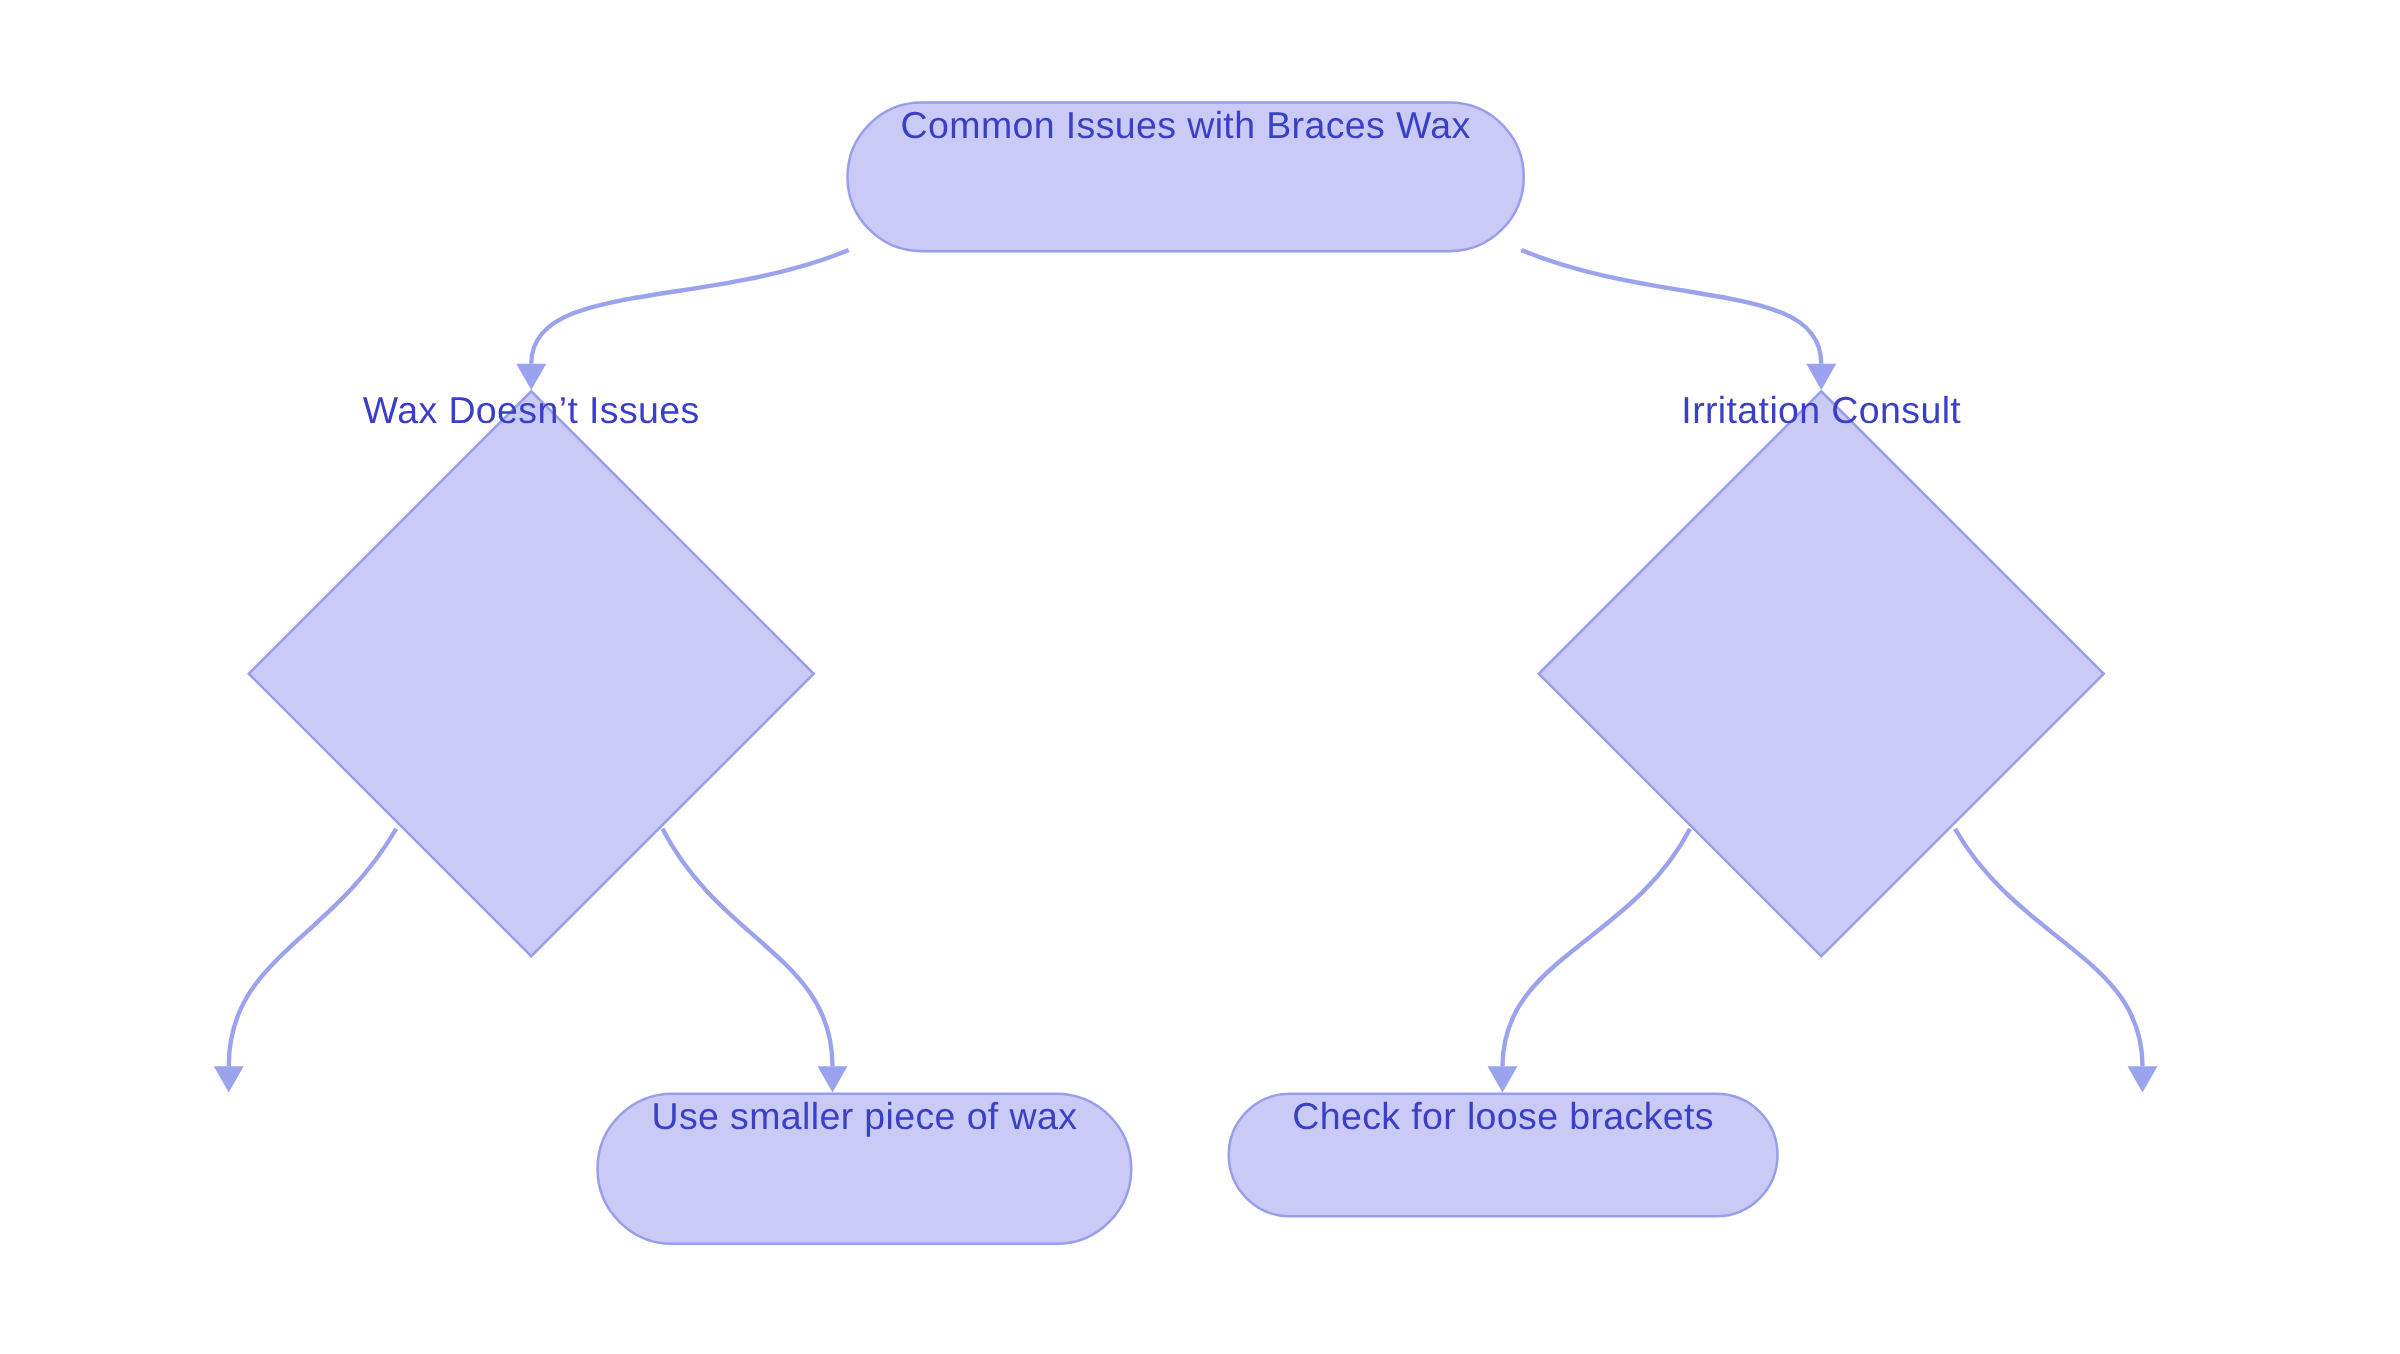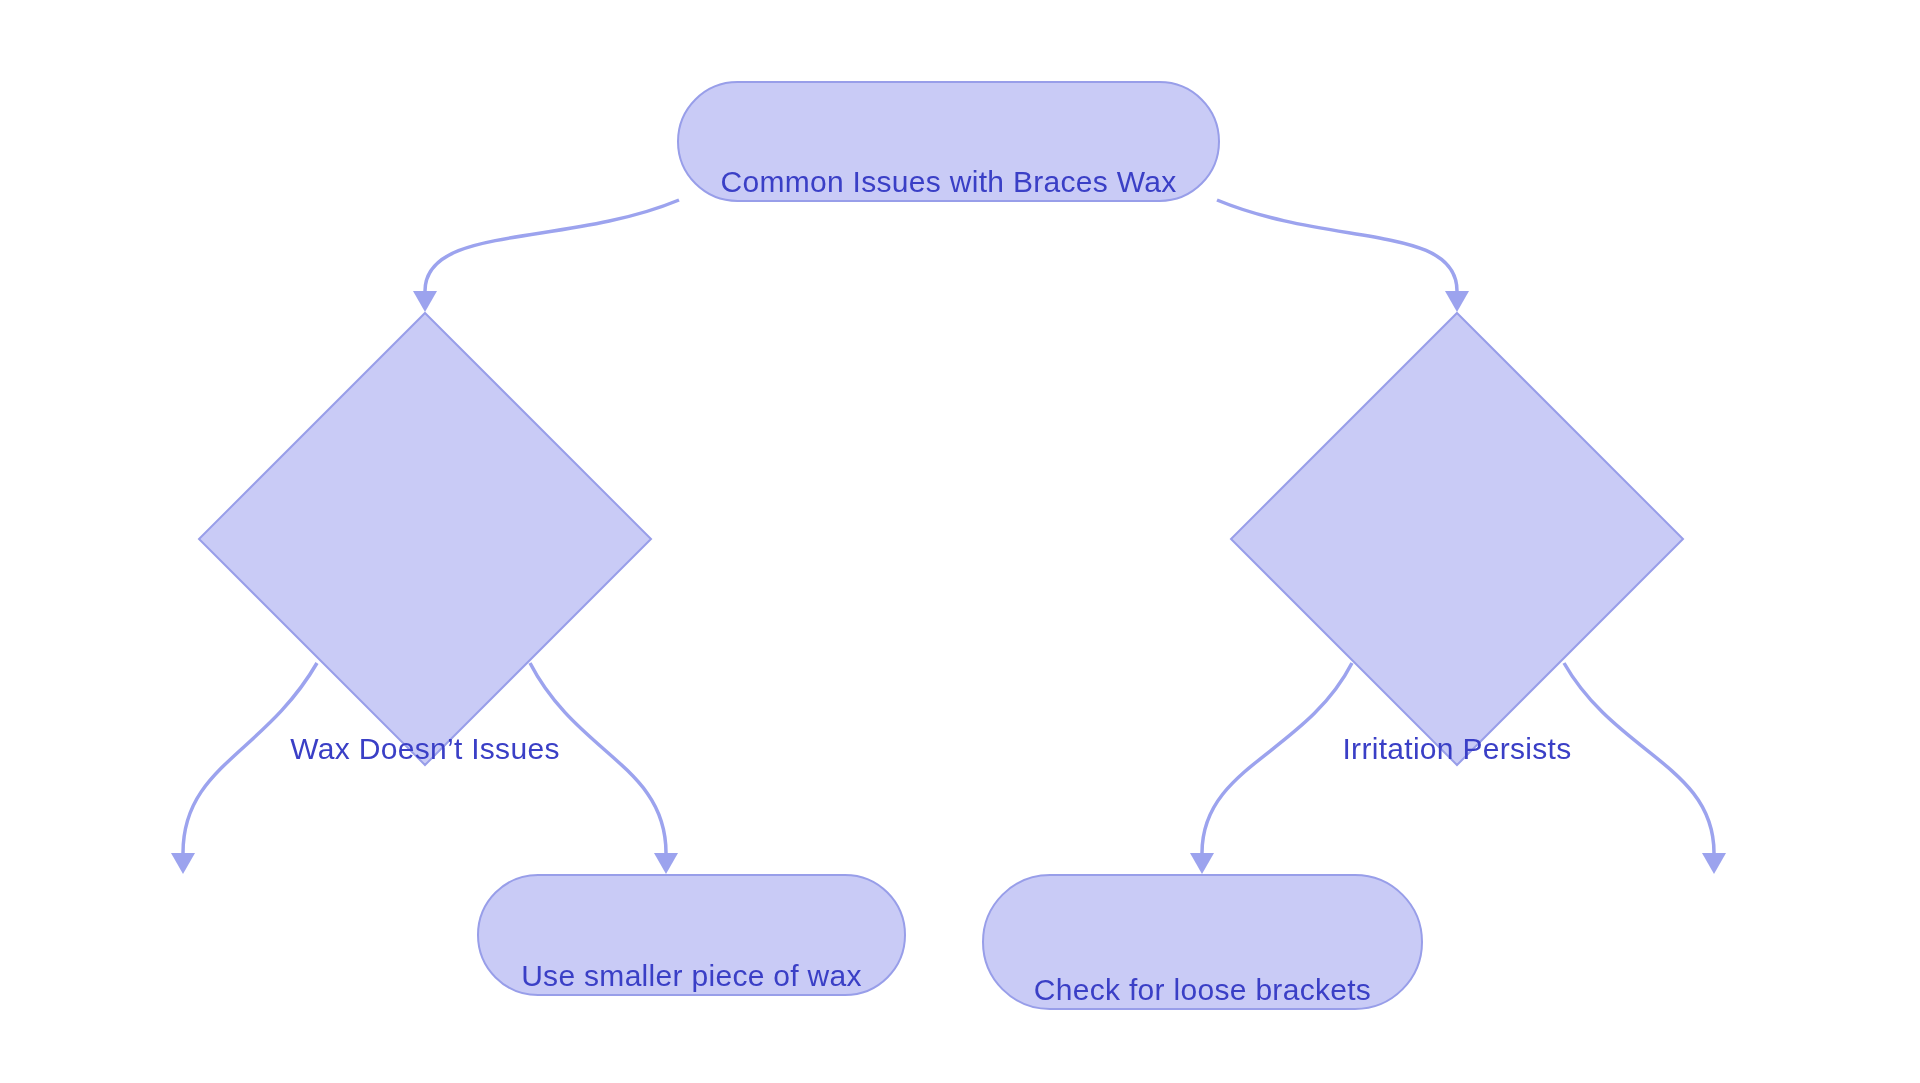--- a/index.html
+++ b/index.html
@@ -28,21 +28,21 @@
     stroke-width: 3.5;
   }
   .arrowhead-fill {
     fill: var(--edge-stroke, #9ca3ee);
     stroke: none;
   }
   .node {
     position: absolute;
     box-sizing: border-box;
     display: flex;
-    align-items: flex-end;
+    align-items: flex-start;
     justify-content: center;
     text-align: center;
     color: var(--text, #3a3fc6);
     font-size: 30px;
     line-height: 1.2;
     letter-spacing: 0.3px;
   }
   .pill {
     background: var(--node-fill, #c9cbf6);
     border: 2px solid var(--node-border, #989ee9);
@@ -96,26 +96,26 @@
     <svg class="diamond-svg" viewBox="0 0 456 456" xmlns="http://www.w3.org/2000/svg">
       <polygon class="diamond-shape" points="228,2 454,228 228,454 2,228"></polygon>
     </svg>
     <span class="node-label">Wax Doesn’t Issues</span>
   </div>
 
   <div class="node diamond" style="left:1229px; top:311px; width:456px; height:456px;">
     <svg class="diamond-svg" viewBox="0 0 456 456" xmlns="http://www.w3.org/2000/svg">
       <polygon class="diamond-shape" points="228,2 454,228 228,454 2,228"></polygon>
     </svg>
-    <span class="node-label">Irritation Persists</span>
+    <span class="node-label">Irritation Consult</span>
   </div>
 
 
   <div class="node pill" style="left:477px; top:874px; width:429px; height:122px;">
     <span class="node-label">Use smaller piece of wax</span>
   </div>
 
-  <div class="node pill" style="left:982px; top:874px; width:441px; height:136px;">
+  <div class="node pill" style="left:982px; top:874px; width:441px; height:100px;">
     <span class="node-label">Check for loose brackets</span>
   </div>
 
 
 </div>
 
 </body></html>

